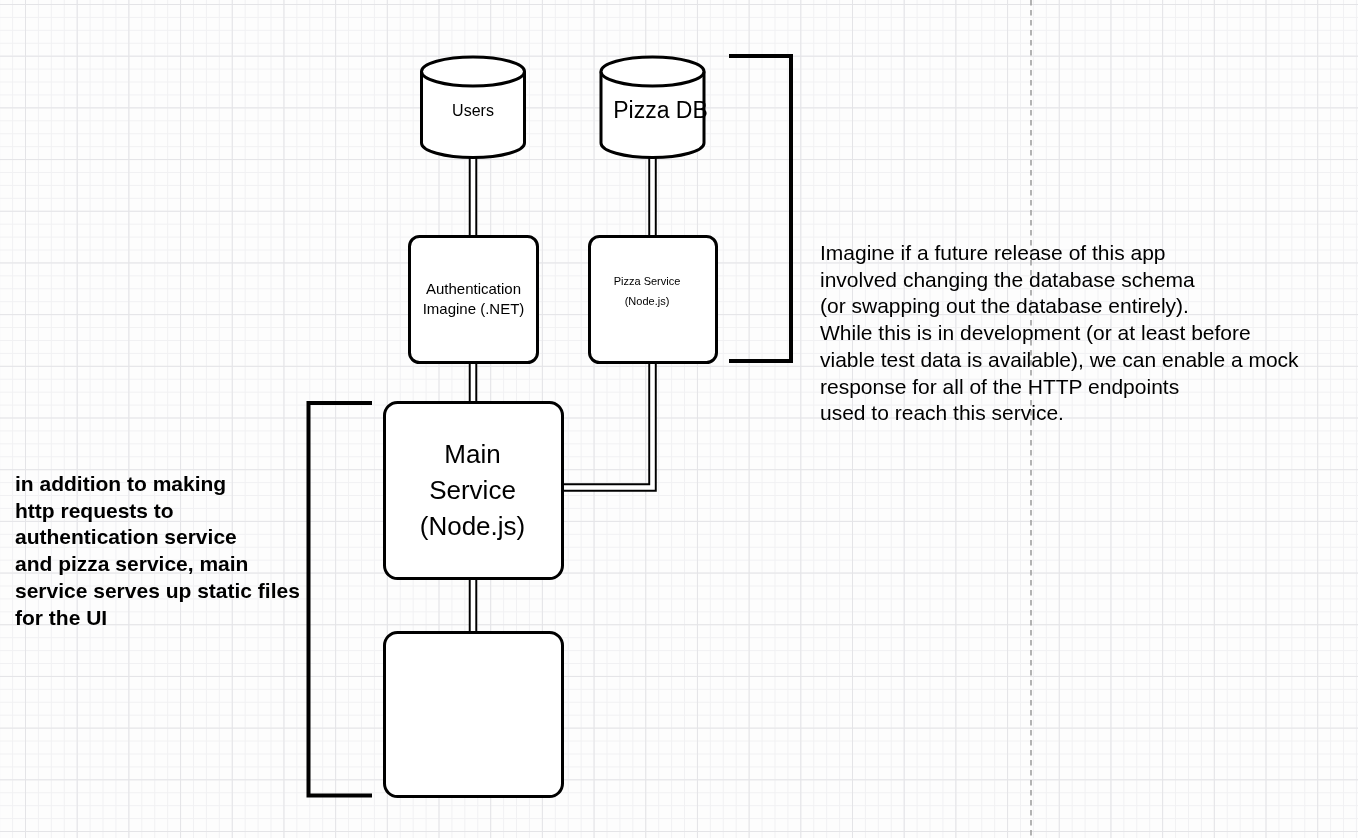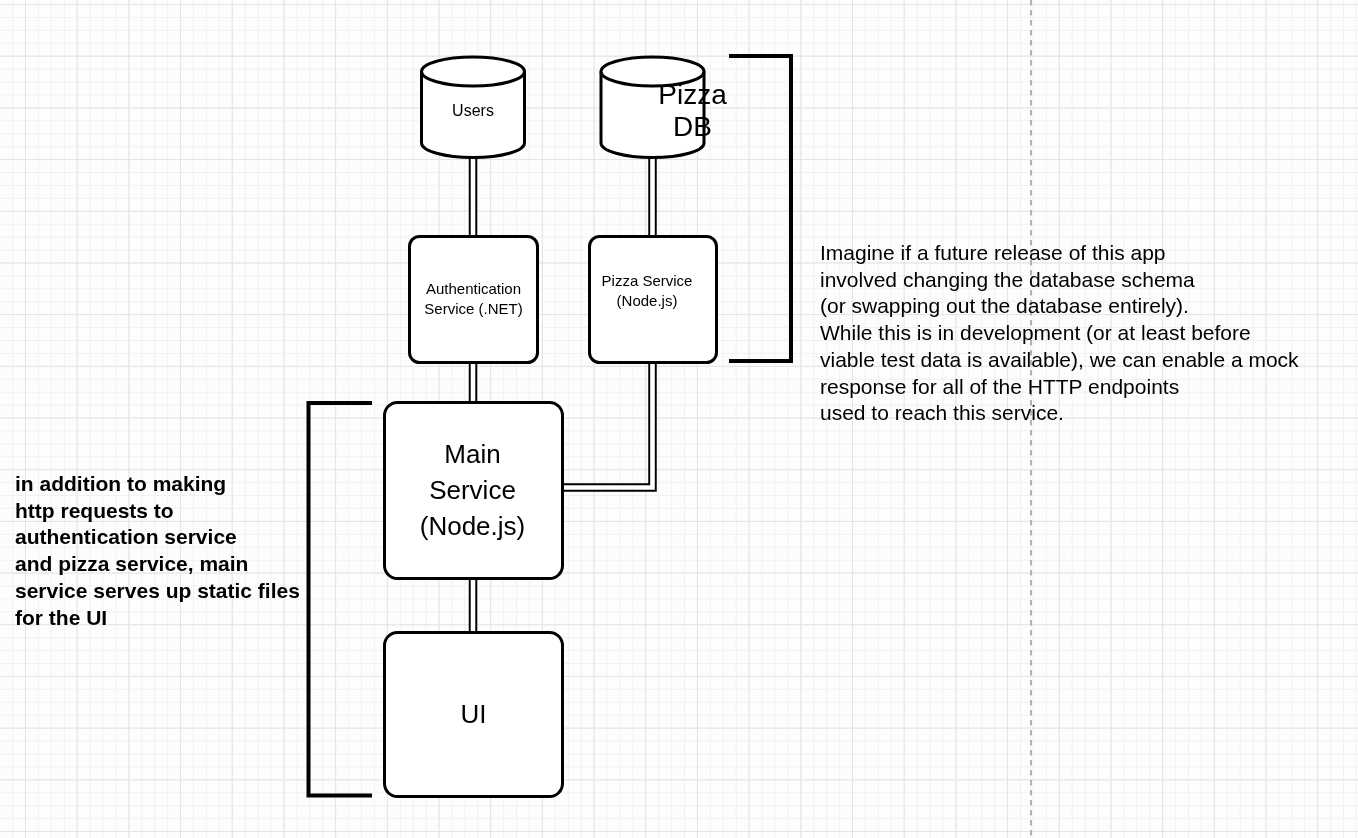--- a/index.html
+++ b/index.html
@@ -40,23 +40,23 @@
   .label {
     position: absolute;
     display: flex;
     align-items: center;
     justify-content: center;
     text-align: center;
     color: #000;
     white-space: pre-line;
   }
   .lbl-users    { left: 421px; top: 64px;  width: 104px; height: 93px;  font-size: 16px; }
-  .lbl-pizzadb  { left: 608px; top: 64px;  width: 113px; height: 93px;  font-size: 28px; padding-left: 28px; }
+  .lbl-pizzadb  { left: 576px; top: 64px;  width: 113px; height: 93px;  font-size: 23px; padding-left: 28px; }
   .lbl-auth     { left: 409px; top: 236px; width: 129px; height: 126px; font-size: 15px;  line-height: 20px; }
-  .lbl-pizzasvc { left: 589px; top: 236px; width: 116px; height: 126px; font-size: 15px;  line-height: 20px; padding-bottom: 16px; box-sizing: border-box; }
+  .lbl-pizzasvc { left: 589px; top: 236px; width: 116px; height: 126px; font-size: 11px;  line-height: 20px; padding-bottom: 16px; box-sizing: border-box; }
   .lbl-main     { left: 384px; top: 402px; width: 177px; height: 176px; font-size: 26px;  line-height: 36px; }
   .lbl-ui       { left: 384px; top: 632px; width: 179px; height: 164px; font-size: 26px; }
 
   .note {
     position: absolute;
     white-space: pre-line;
     color: #000;
     font-size: 21px;
     line-height: 26.7px;
   }
@@ -111,27 +111,26 @@
     </g>
     <g>
       <path class="node-shape" d="M601,71.5 V143 A51.5,14.5 0 0 0 704,143 V71.5"></path>
       <ellipse class="node-shape" cx="652.5" cy="71.5" rx="51.5" ry="14.5"></ellipse>
     </g>
   </svg>
 
   <div class="label lbl-users">Users</div>
   <div class="label lbl-pizzadb">Pizza DB</div>
   <div class="label lbl-auth">Authentication
-Service (.NET)</div>
+Imagine (.NET)</div>
   <div class="label lbl-pizzasvc">Pizza Service
 (Node.js)</div>
   <div class="label lbl-main">Main
 Service
 (Node.js)</div>
-  <div class="label lbl-ui">UI</div>
 
   <div class="note note-left">in addition to making
 http requests to
 authentication service
 and pizza service, main
 service serves up static files
 for the UI</div>
   <div class="note note-right">Imagine if a future release of this app
 involved changing the database schema
 (or swapping out the database entirely).

